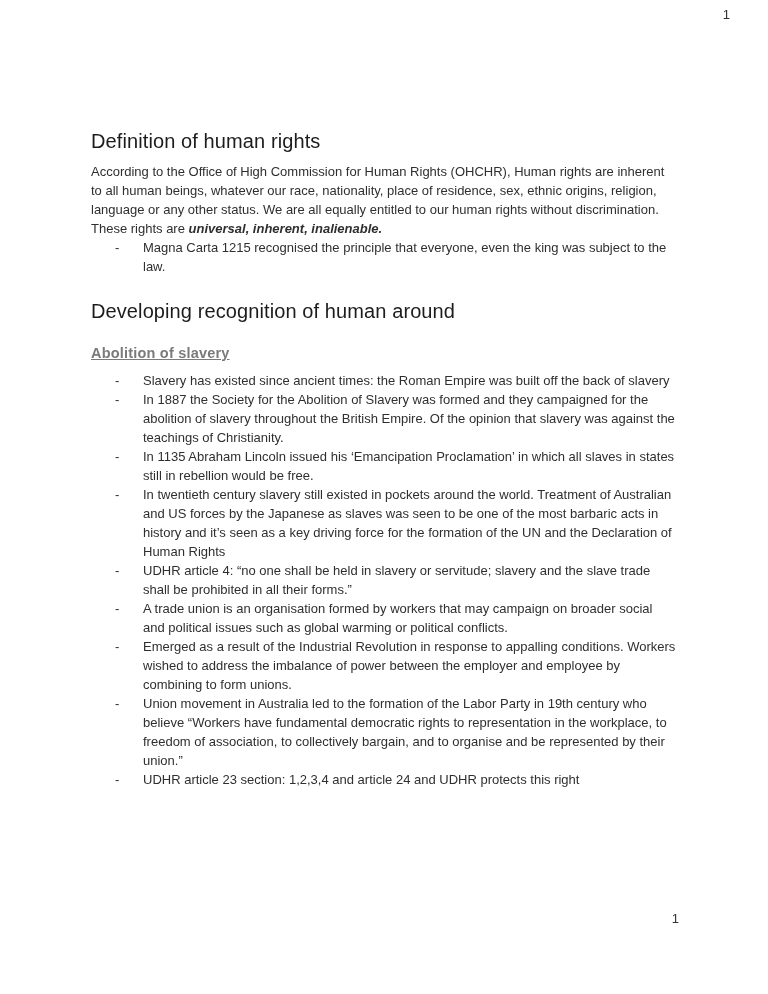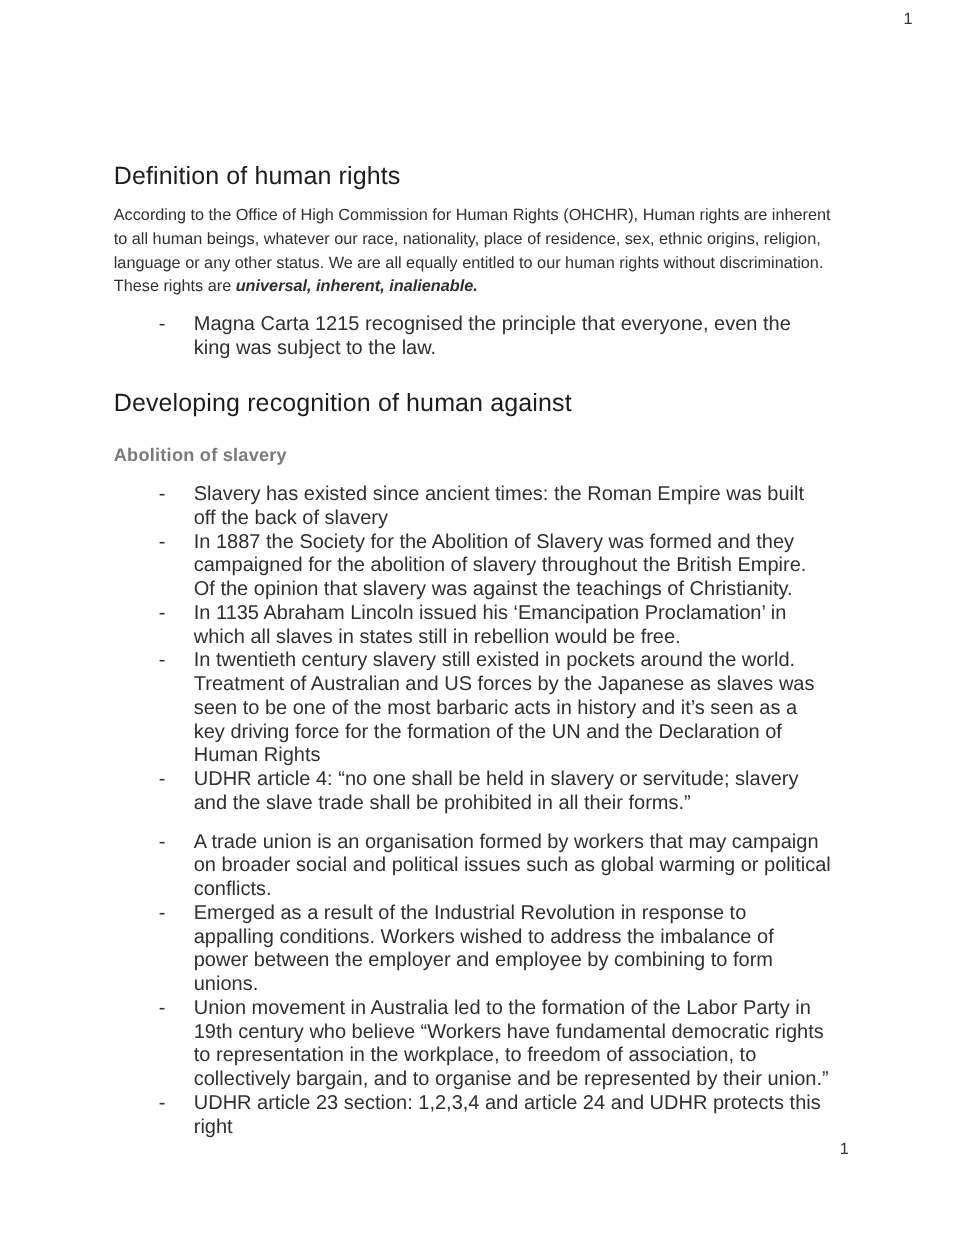--- a/index.html
+++ b/index.html
@@ -35,34 +35,35 @@
     letter-spacing: 0.1px;
   }
   h1.doc-heading.second { margin-top: 23px; margin-bottom: 0; }
   h3.subheading {
     font-size: 14.5px;
     font-weight: 700;
     color: #7a7a7a;
     line-height: 18px;
     margin: 21px 0 9px 0;
     letter-spacing: 0.2px;
+    text-decoration: underline;
   }
   h3.subheading.trade { margin-top: 17px; }
   p.body-text {
     font-size: 13px;
     line-height: 19px;
     margin: 0;
   }
   .italic { }
   .bold-italic { font-style: italic; font-weight: 700; }
   ul.dash-list {
     list-style: none;
-    margin: 12px;
+    margin: 0;
     padding: 0 0 0 24px;
-    font-size: 16px;
+    font-size: 13px;
     line-height: 19px;
   }
   ul.dash-list li {
     position: relative;
     padding-left: 28px;
   }
   ul.dash-list li::before {
     content: "-";
     position: absolute;
     left: 0;
@@ -79,21 +80,21 @@
   <div class="content">
 
     <h1 class="doc-heading">Definition of human rights</h1>
 
     <p class="body-text"><span>According to the Office of High Commission for Human Rights (OHCHR), </span><span class="italic">Human rights are inherent to all human beings, whatever our race, nationality, place of residence, sex, ethnic origins, religion, language or any other status. We are all equally entitled to our human rights without discrimination. These rights are </span><span class="bold-italic">universal, inherent, inalienable.</span></p>
 
     <ul class="dash-list">
       <li>Magna Carta 1215 recognised the principle that everyone, even the king was subject to the law.</li>
     </ul>
 
-    <h1 class="doc-heading second">Developing recognition of human against</h1>
+    <h1 class="doc-heading second">Developing recognition of human around</h1>
 
     <h3 class="subheading">Abolition of slavery</h3>
 
     <ul class="dash-list">
       <li>Slavery has existed since ancient times: the Roman Empire was built off the back of slavery</li>
       <li>In 1887 the Society for the Abolition of Slavery was formed and they campaigned for the abolition of slavery throughout the British Empire. Of the opinion that slavery was against the teachings of Christianity.</li>
       <li>In 1135 Abraham Lincoln issued his ‘Emancipation Proclamation’ in which all slaves in states still in rebellion would be free.</li>
       <li>In twentieth century slavery still existed in pockets around the world. Treatment of Australian and US forces by the Japanese as slaves was seen to be one of the most barbaric acts in history and it’s seen as a key driving force for the formation of the UN and the Declaration of Human Rights</li>
       <li class="italic">UDHR article 4: “no one shall be held in slavery or servitude; slavery and the slave trade shall be prohibited in all their forms.”</li>
     </ul>

